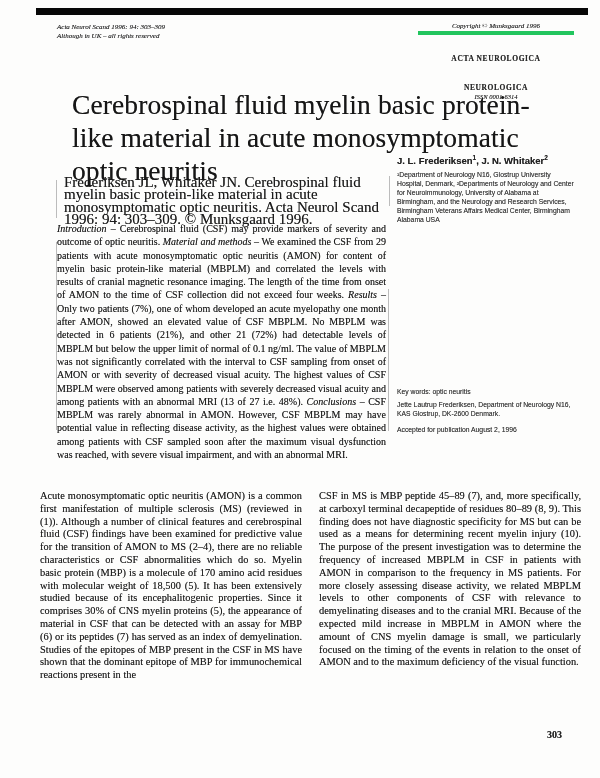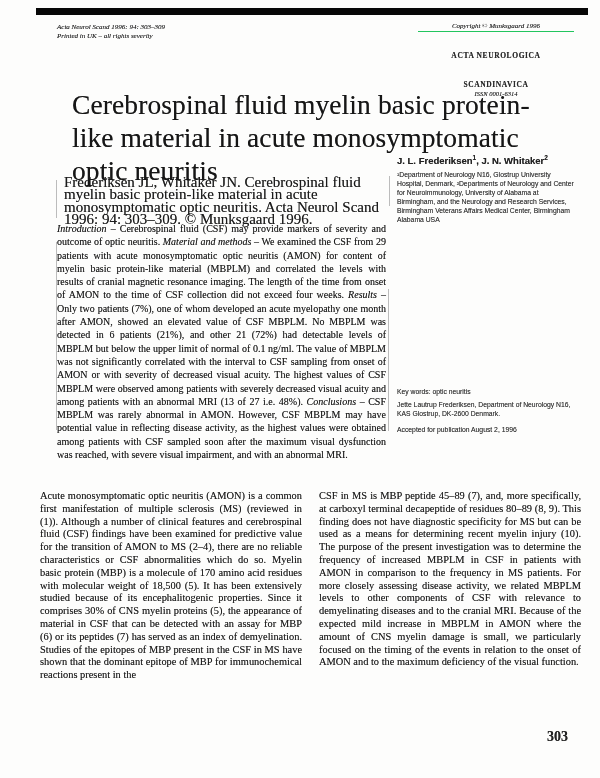--- a/index.html
+++ b/index.html
@@ -6,62 +6,62 @@
   .page{
     position:relative;width:600px;height:778px;background:#fefefdff;
     background:#fdfdfc;color:#1b1b1b;overflow:hidden;
     font-family:"Liberation Serif", serif;
     filter:blur(0.22px);
     text-shadow:0 0 0.35px rgba(20,20,20,0.55);
   }
   .topbar{position:absolute;left:36px;top:8px;width:552px;height:7px;background:#070707;}
   .hdr-left{position:absolute;left:57px;top:23px;font-size:7px;font-style:italic;line-height:9px;color:#2a2a2a;}
   .hdr-right{position:absolute;left:418px;top:22px;width:156px;text-align:center;color:#2a2a2a;}
-  .hdr-right .copyright{font-size:7px;font-style:italic;border-bottom:1px solid #22c55e;padding-bottom:1px;margin-bottom:2px;}
+  .hdr-right .copyright{font-size:7px;font-style:italic;border-bottom:4px solid #22c55e;padding-bottom:1px;margin-bottom:2px;}
   .hdr-right .jname{font-size:7.5px;letter-spacing:0.6px;line-height:8.5px;font-weight:700;margin-top:20px;}
   .hdr-right .issn{font-size:6.5px;font-style:italic;margin-top:1px;}
   .title{
     position:absolute;left:56px;top:72px;width:510px;margin:16px;
     font-size:27.5px;line-height:33px;font-weight:400;letter-spacing:0.1px;
     white-space:pre-line;color:#161616;
   }
   .citation{position:absolute;left:64px;top:176px;width:327px;font-size:15px;line-height:12.4px;}
   .authors{position:absolute;left:397px;top:154px;width:182px;font-family:"Liberation Sans",sans-serif;font-size:9.5px;font-weight:700;color:#222;}
   .authors sup{font-size:6.5px;}
   .affil{position:absolute;left:397px;top:170px;width:180px;font-family:"Liberation Sans",sans-serif;font-size:6.8px;line-height:9px;color:#3c3c3c;}
   .abstract{position:absolute;left:57px;top:222px;width:329px;font-size:10px;line-height:13.3px;text-align:justify;}
   .abstract .lead{font-style:italic;}
   .kw{position:absolute;left:397px;top:388px;width:180px;font-family:"Liberation Sans",sans-serif;font-size:6.8px;color:#3c3c3c;}
   .corr{position:absolute;left:397px;top:400px;width:178px;font-family:"Liberation Sans",sans-serif;font-size:6.8px;line-height:9px;color:#3c3c3c;}
   .accepted{position:absolute;left:397px;top:426px;width:180px;font-family:"Liberation Sans",sans-serif;font-size:6.8px;color:#3c3c3c;}
   .bodycols{position:absolute;left:40px;top:490px;width:541px;display:flex;gap:17px;}
   .col{width:262px;font-size:10.4px;line-height:12.8px;text-align:justify;color:#1d1d1d;}
-  .pagenum{position:absolute;left:547px;top:729px;font-size:14px;font-weight:700;color:#222;}
+  .pagenum{position:absolute;left:547px;top:729px;font-size:10px;font-weight:700;color:#222;}
   .artifact{position:absolute;width:1px;background:#9a9a9a;opacity:0.65;}
   .a1{left:56px;top:180px;height:38px;}
   .a2{left:56px;top:242px;height:188px;}
   .a3{left:388px;top:289px;height:142px;}
   .a4{left:389px;top:176px;height:30px;}
 </style>
 </head>
 <body>
 
 <div class="page">
 
   <div class="topbar"></div>
 
   <div class="hdr-left">
     <div>Acta Neurol Scand 1996: 94: 303–309</div>
-    <div>Printed in UK – all rights severity</div>
+    <div>Although in UK – all rights reserved</div>
   </div>
 
   <div class="hdr-right">
     <div class="copyright">Copyright © Munksgaard 1996</div>
     <div class="jname">ACTA NEUROLOGICA</div>
-    <div class="jname">SCANDINAVICA</div>
+    <div class="jname">NEUROLOGICA</div>
     <div class="issn">ISSN 0001-6314</div>
   </div>
 
   <h1 class="title">Cerebrospinal fluid myelin basic protein-
 like material in acute monosymptomatic
 optic neuritis</h1>
 
   <div class="citation">Frederiksen JL, Whitaker JN. Cerebrospinal fluid myelin basic protein-like material in acute monosymptomatic optic neuritis. Acta Neurol Scand 1996: 94: 303–309. © Munksgaard 1996.</div>
 
   <div class="authors">

